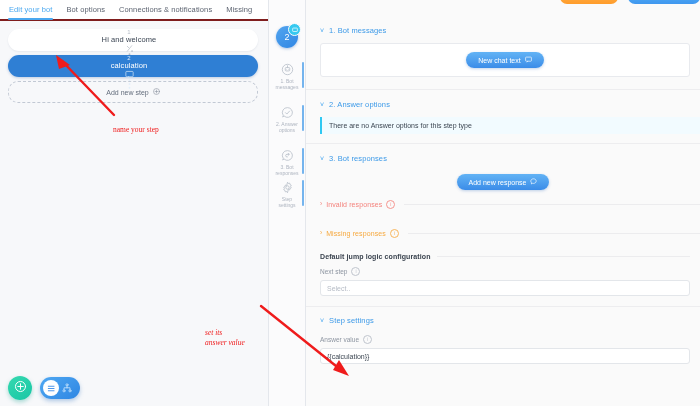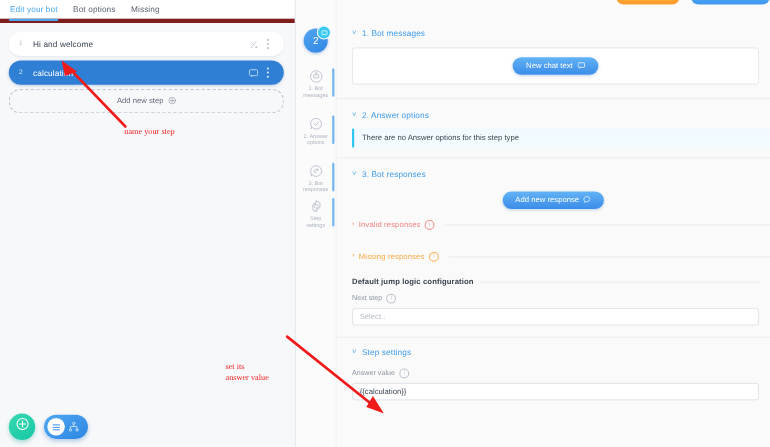--- a/index.html
+++ b/index.html
@@ -17,21 +17,21 @@
 
   
   .topbtns { position:absolute; top:-10px; left:560px; width:140px; height:14px; z-index:40; }
   .topbtn { position:absolute; top:0; height:14px; border-radius:8px; }
   .topbtn.orange { left:0; width:58px; background:linear-gradient(180deg,#ffb44c,#ff9c2b); }
   .topbtn.blue   { left:68px; width:72px; background:linear-gradient(180deg,#57b4f7,#3f97ef); }
 
   
   .tabs {
     position:absolute; left:0; top:0; width:268px; height:21px;
-    border-bottom:4px solid #7f1d1d;
+    border-bottom:2px solid #7f1d1d;
     background:#fff;
     display:flex; align-items:center; gap:14px;
     padding-left:9px; box-sizing:border-box;
   }
   .tab {
     font-size:7.5px; color:#5c6370; white-space:nowrap; position:relative;
     height:21px; display:flex; align-items:center; letter-spacing:.1px;
   }
   .tab.active { color:#4aa8f0; }
   .tab.active::after {
@@ -42,20 +42,21 @@
   
   .steps {
     position:absolute; left:0; top:21px; width:268px; bottom:0;
     background:#f7f8fa;
   }
   .step-row {
     position:absolute; left:8px; right:10px; height:22px;
     border-radius:11px; display:flex; align-items:center;
     box-sizing:border-box; padding:0 8px 0 0;
     box-shadow:0 1px 2px rgba(30,50,90,.08);
+    flex-direction:column;
   }
   .step-row.plain { background:#fff; top:8px; }
   .step-row.active { background:#2f7fd4; top:34px; box-shadow:0 1px 3px rgba(40,90,160,.28); }
   .step-num {
     width:22px; text-align:center; font-size:6px; flex:none;
   }
   .step-row.plain .step-num { color:#b6bdc8; }
   .step-row.active .step-num { color:#dbeaf9; }
   .step-title { font-size:7.5px; flex:1; letter-spacing:.1px; }
   .step-row.plain .step-title { color:#3a4452; }
@@ -190,20 +191,23 @@
     <div class="topbtn orange"></div>
     <div class="topbtn blue"></div>
   </div>
 
   <div class="tabs">
     <div class="tab active">
         <span>Edit your bot</span>
       </div>
     <div class="tab">
         <span>Bot options</span>
+      </div>
+    <div class="tab">
+        <span>Connections &amp; notifications</span>
       </div>
     <div class="tab">
         <span>Missing</span>
       </div>
   </div>
 
   <div class="steps">
 
     <div class="step-row plain">
       <div class="step-num">1</div>
@@ -245,29 +249,29 @@
     <div class="add-step">
       <span>Add new step</span>
       <span>
         <svg width="7" height="7" viewBox="0 0 14 14" fill="none" stroke="#8d95a1" stroke-width="1.2" stroke-linecap="round">
           <circle cx="7" cy="7" r="6"></circle>
             <path d="M7 4v6M4 7h6"></path>
         </svg>
       </span>
     </div>
 
-    <div class="anno" style="left:113px; top:94px;">name your step</div>
+    <div class="anno" style="left:113px; top:104px;">name your step</div>
     <div class="arrow" style="left:48px; top:32px; width:75px; height:70px;">
       <svg width="75" height="70" viewBox="0 0 75 70">
         <line x1="66" y1="62" x2="14" y2="8" stroke="#ef1b1b" stroke-width="2.4" stroke-linecap="round"></line>
         <polygon points="8,2 22,12 11,16" fill="#ef1b1b"></polygon>
       </svg>
     </div>
 
-    <div class="anno" style="left:205px; top:307px;">set its
+    <div class="anno" style="left:205px; top:307px;font-style:italic;">set its
 answer value</div>
   </div>
 
   <div class="arrow" style="left:255px; top:300px; width:100px; height:78px;">
     <svg width="100" height="78" viewBox="0 0 100 78">
       <line x1="6" y1="6" x2="86" y2="70" stroke="#ef1b1b" stroke-width="2.4" stroke-linecap="round"></line>
       <polygon points="94,76 78,70 84,60" fill="#ef1b1b"></polygon>
     </svg>
   </div>
 

